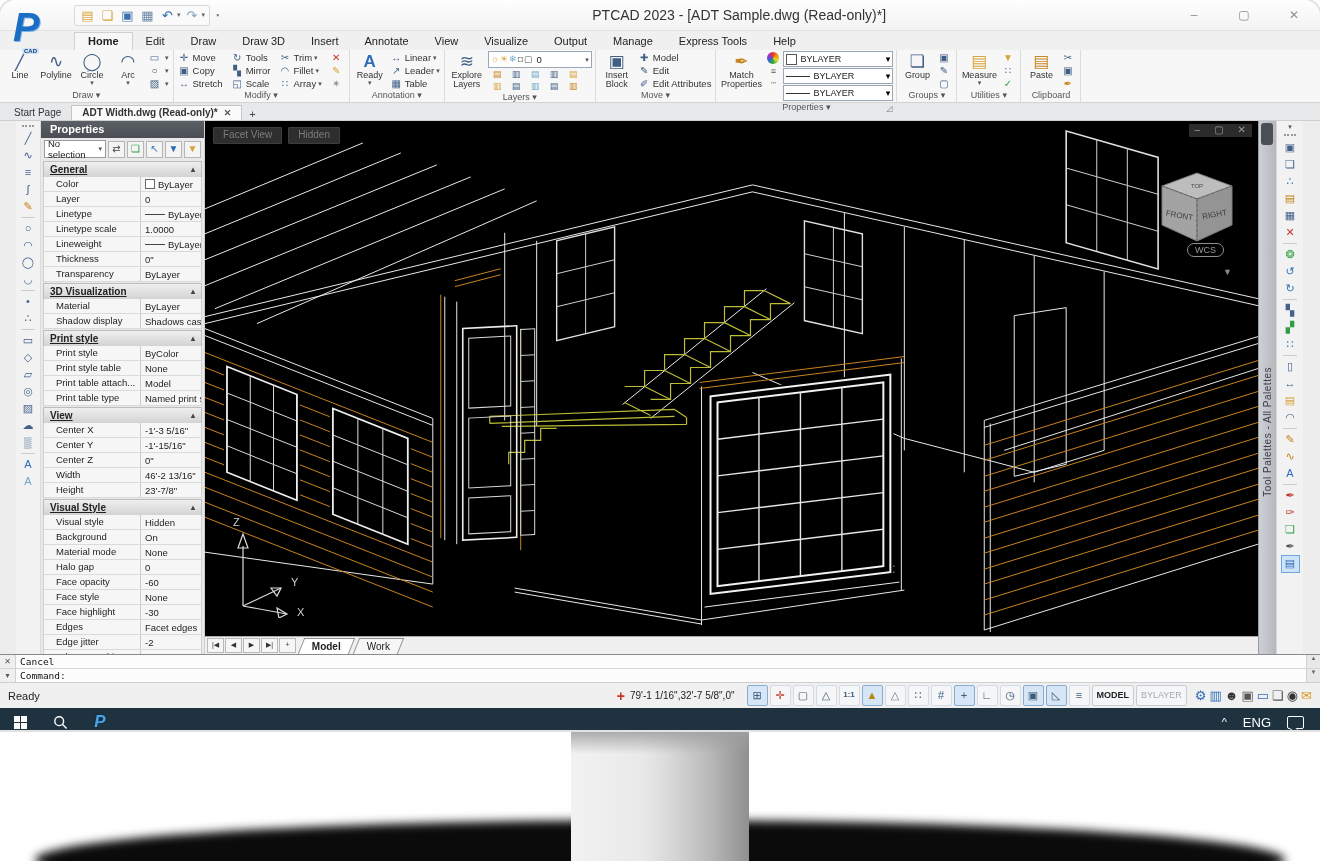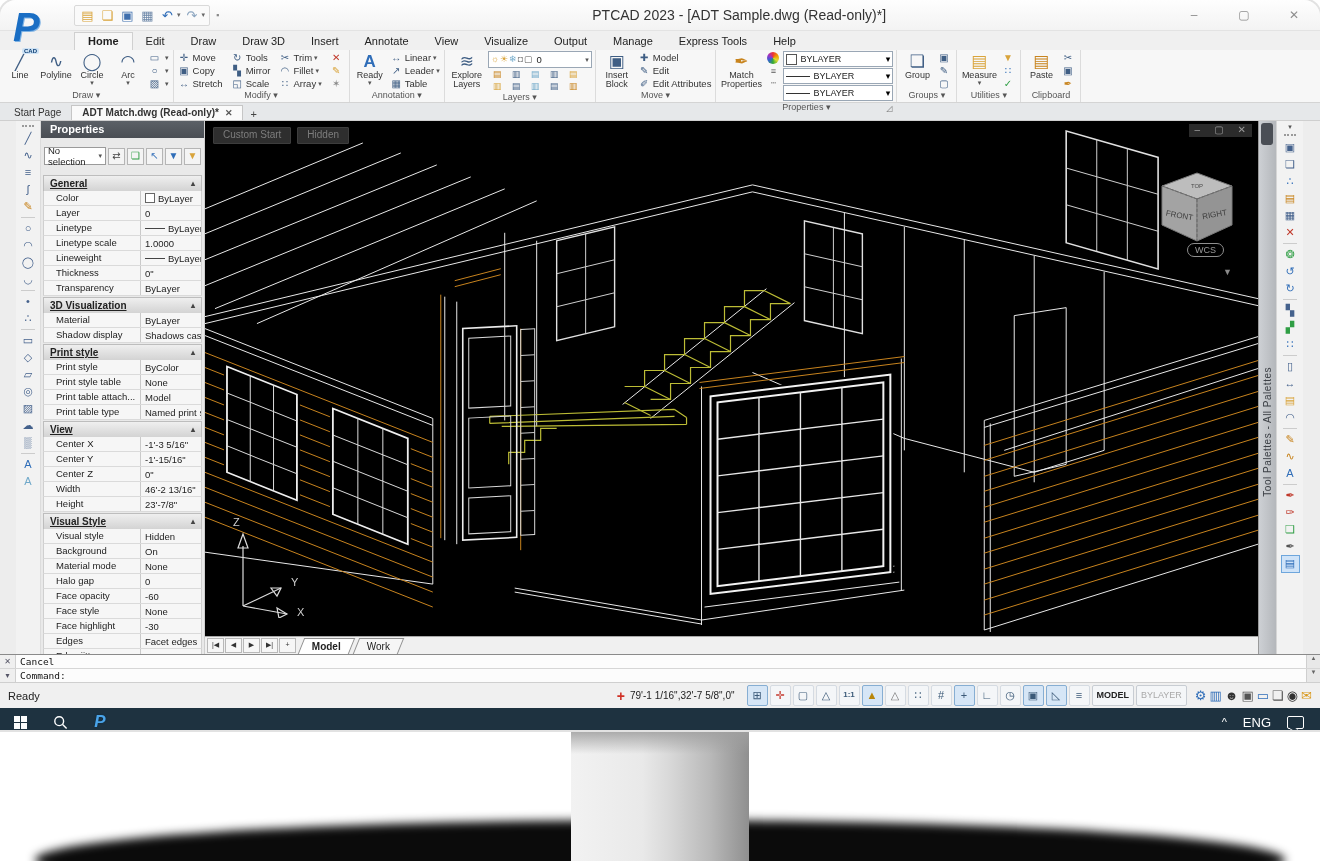--- a/index.html
+++ b/index.html
@@ -79,21 +79,21 @@
   .vtoolbar.right{width:26px;border-left:1px solid #d5d5d5;}
   .tb-grip{width:12px;border-top:2px dotted #9a9a9a;margin:2px 0 3px;}
   .tb-btn{width:18px;height:17px;font-size:11px;line-height:17px;text-align:center;color:#44618c;cursor:default;}
   .tb-btn.pressed{background:#cfe3f8;border:1px solid #6ea6dc;width:17px;height:16px;line-height:15px;}
   .tb-sep{width:14px;border-top:1px solid #cccccc;margin:2px 0;}
   .tb-caret{font-size:7px;color:#555;margin-bottom:1px;}
   
   .props{width:163px;background:#e9e9e9;border-right:1px solid #cfcfcf;display:flex;flex-direction:column;overflow:hidden;}
   .props-header{height:17px;background:linear-gradient(#5b6066,#4a4e54);color:#fff;font-size:11px;
     font-weight:bold;line-height:17px;padding-left:9px;}
-  .props-toolbar{height:20px;display:flex;align-items:center;gap:2px;padding:8px 3px;}
+  .props-toolbar{height:20px;display:flex;align-items:center;gap:2px;padding:1px 3px;}
   .ps-combo{width:78px;height:16px;background:#fff;border:1px solid #9a9a9a;display:flex;align-items:center;
     font-size:9.5px;color:#222;padding:0 3px;}
   .ps-combo .val{flex:1;}
   .ps-combo .dd{font-size:7px;color:#555;}
   .ps-ic{width:15px;height:15px;border:1px solid #b5b5b5;background:#f4f4f4;font-size:10px;line-height:14px;
     text-align:center;cursor:default;}
   .psec{border:1px solid #bdbdbd;border-bottom:none;height:15px;background:linear-gradient(#efefef,#d3d3d3);
     display:flex;align-items:center;font-size:10px;font-weight:bold;color:#222;padding:0 6px;margin-top:1px;}
   .psec .t{flex:1;text-decoration:underline;}
   .psec .ar{font-size:8px;color:#444;}
@@ -506,21 +506,21 @@
         <div class="rp-cap"><span>Clipboard</span></div>
       </div>
       <div style="flex:1"></div>
     </div>
 
     <div class="doctabs">
       <div class="dtab">
           <span>Start Page</span>
         </div>
       <div class="dtab active">
-        <span>ADT Match.dwg (Read-only)*</span>
+        <span>ADT Width.dwg (Read-only)*</span>
         <span class="x">✕</span>
       </div>
       <div class="dtab-add">+</div>
     </div>
 
     <div class="main">
       <div class="edge-l"></div>
       <div class="vtoolbar left" id="left-toolbar">
         <div class="tb-grip"></div>
       <div class="tb-btn">╱</div>
@@ -829,21 +829,21 @@
               <rect x="0" y="0" width="54" height="212" stroke="#ececec" stroke-width="1.6" fill="none"></rect>
               <rect x="6" y="10" width="42" height="70" stroke="#d8d8d8" stroke-width="1" fill="none"></rect>
               <rect x="6" y="90" width="42" height="70" stroke="#d8d8d8" stroke-width="1" fill="none"></rect>
               <rect x="6" y="170" width="42" height="36" stroke="#d8d8d8" stroke-width="1" fill="none"></rect>
               <rect x="58" y="4" width="14" height="206" stroke="#d8d8d8" stroke-width="1" fill="none"></rect>
               <path d="M58 30 H72 M58 56 H72 M58 82 H72 M58 108 H72 M58 134 H72 M58 160 H72 M58 186 H72" stroke="#c9c9c9" stroke-width="1"></path>
             </g>
           </svg>
 
           <div class="vc-chips">
-            <div class="vc-chip">Custom Start</div>
+            <div class="vc-chip">Facet View</div>
             <div class="vc-chip">Hidden</div>
           </div>
           <div class="cv-controls" id="cv-controls">
               <span>–</span>
               <span>▢</span>
               <span>✕</span>
             </div>
 
           <svg class="cube" viewBox="0 0 78 96">
             <polygon points="39,4 74,17 39,30 4,17" fill="#bdbdbd" stroke="#7a7a7a" stroke-width="1"></polygon>

